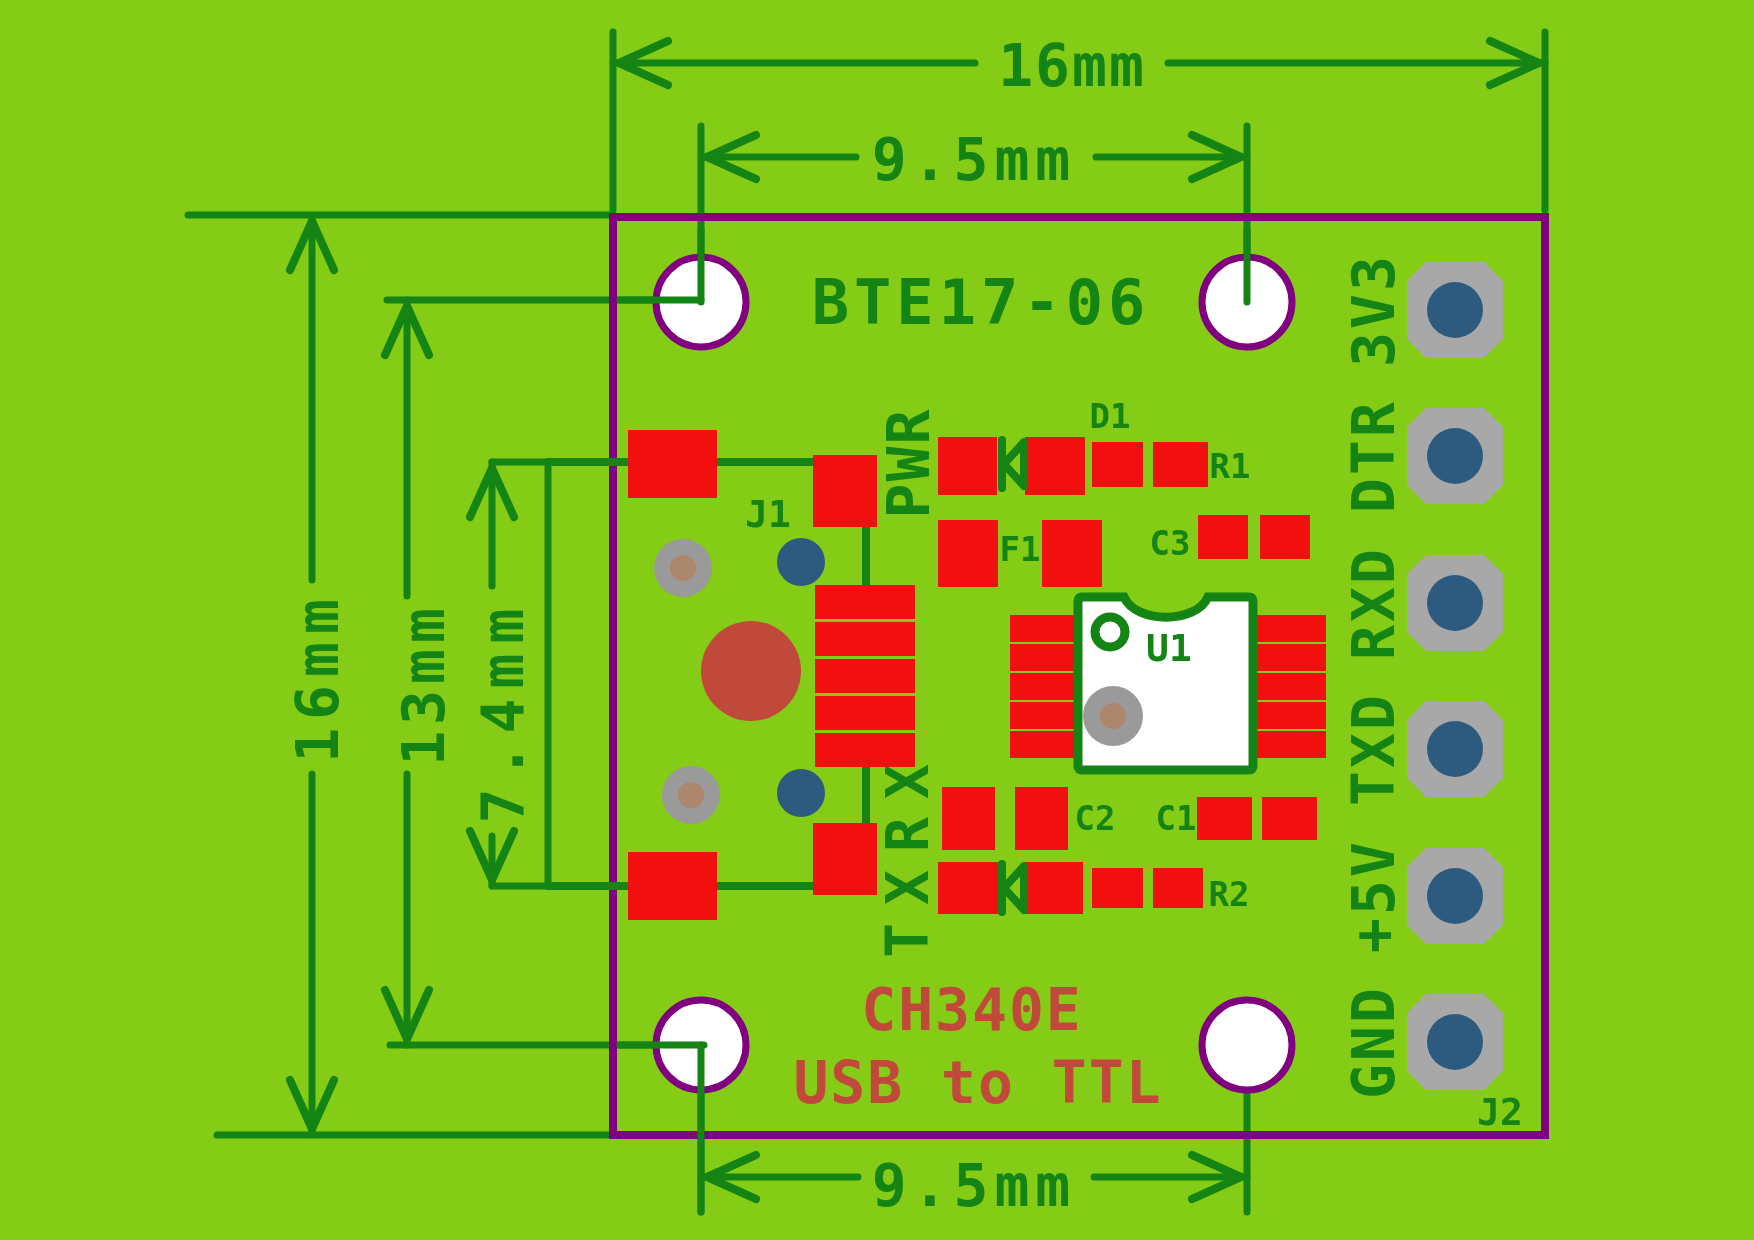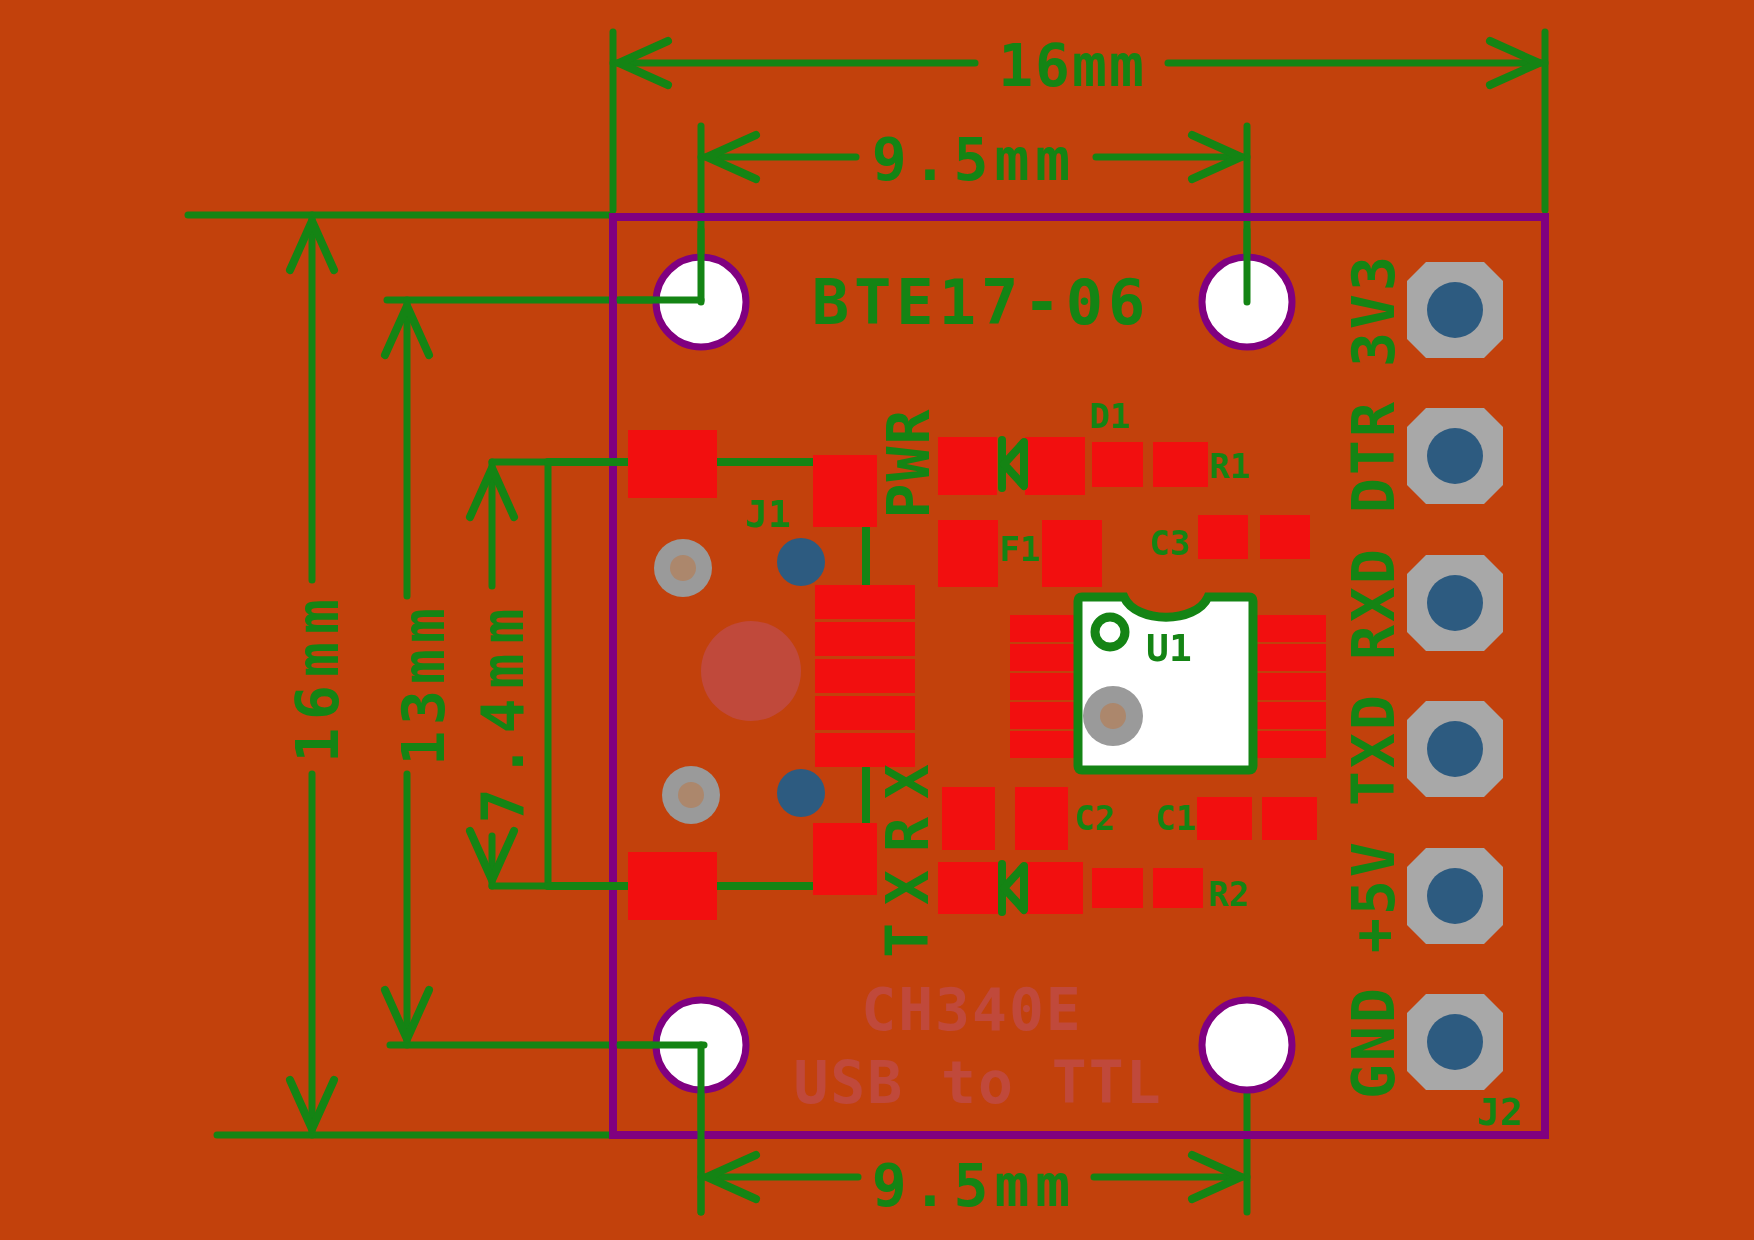--- a/index.html
+++ b/index.html
@@ -1,16 +1,16 @@
 <!DOCTYPE html>
 <html><head>
 <meta charset="utf-8">
 <style>
   html,body{margin:0;padding:0;background:#fff;}
-  .stage{position:relative;width:1754px;height:1240px;background:#c2410c;overflow:hidden;}
+  .stage{position:relative;width:1754px;height:1240px;background:#84cc16;overflow:hidden;}
   svg{position:absolute;left:0;top:0;}
   svg text{font-family:"DejaVu Sans Mono", monospace;font-weight:bold;fill:#148414;}
   .t58{font-size:58px;}
   .t62{font-size:62px;}
   .t38{font-size:38px;}
   .t34{font-size:34px;}
   .brick{fill:#c0493b;}
   .gline{stroke:#148414;stroke-width:7;fill:none;stroke-linecap:round;}
   .garrow{stroke:#148414;stroke-width:8;fill:none;stroke-linecap:round;stroke-linejoin:round;}
   .purple{stroke:#800080;stroke-width:8;fill:none;}

